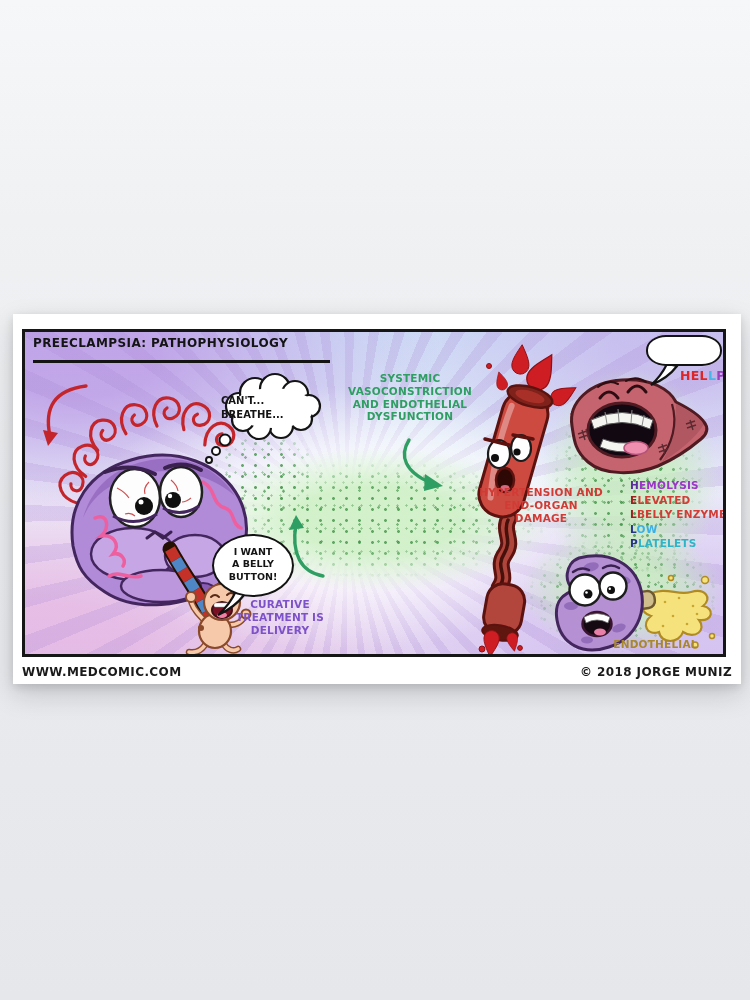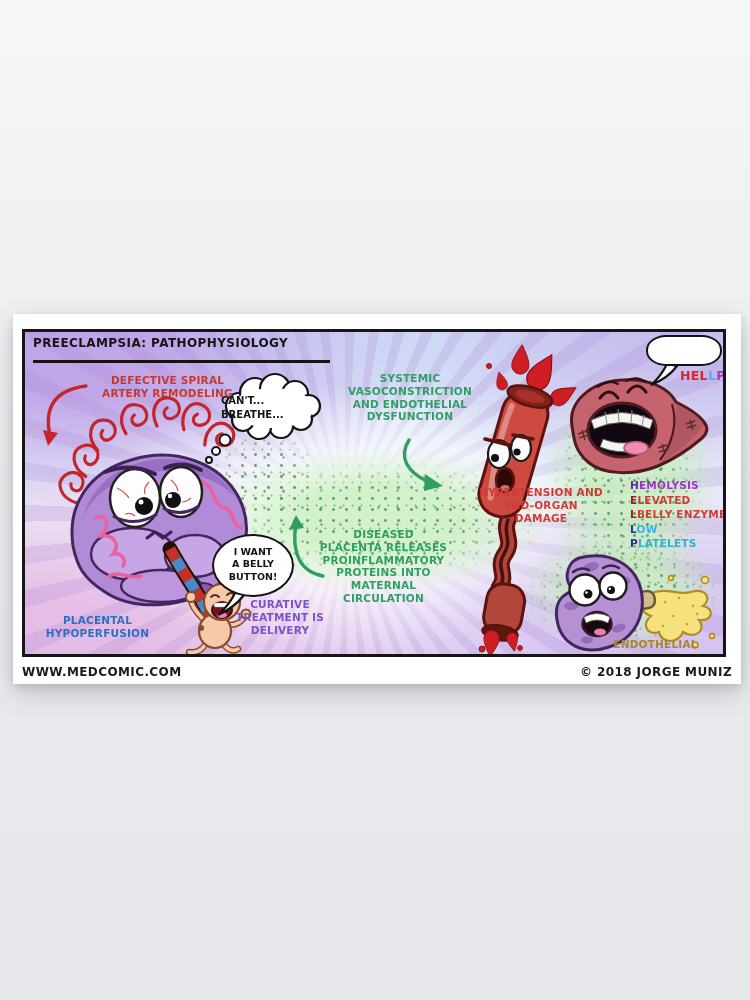--- a/index.html
+++ b/index.html
@@ -67,39 +67,30 @@
       <div class="glow" style="left:515px;top:35px;width:180px;height:225px;"></div>
       <div class="glow" style="left:495px;top:195px;width:205px;height:125px;"></div>
       <div class="speck" style="left:185px;top:128px;width:340px;height:118px;z-index:2;"></div>
       <div class="speck" style="left:525px;top:55px;width:155px;height:195px;z-index:2;"></div>
       <div class="speck" style="left:500px;top:205px;width:195px;height:115px;z-index:2;"></div>
       <div class="speck" style="left:185px;top:95px;width:110px;height:95px;z-index:2;"></div>
 
       <div class="title">PREECLAMPSIA: PATHOPHYSIOLOGY</div>
       <div class="title-rule"></div>
 
-      <div class="lbl" style="left: 55px; top: 42px; width: 175px; font-size: 10.5px; color: rgb(194, 58, 48);">DEFECTIVE SPIRAL
-ARTERY REMODELING</div>
       <div class="lbl" style="left: 315px; top: 40px; width: 140px; font-size: 10.5px; color: rgb(47, 158, 99);">SYSTEMIC
 VASOCONSTRICTION
 AND ENDOTHELIAL
 DYSFUNCTION</div>
       <div class="lbl" style="left: 452px; top: 154px; width: 128px; font-size: 10.5px; color: rgb(210, 59, 53);">HYPERTENSION AND
 END-ORGAN
 DAMAGE</div>
-      <div class="lbl" style="left: 281px; top: 196px; width: 155px; font-size: 10.5px; color: rgb(47, 158, 99);">DISEASED
-PLACENTA RELEASES
-PROINFLAMMATORY
-PROTEINS INTO MATERNAL
-CIRCULATION</div>
       <div class="lbl" style="left: 205px; top: 266px; width: 100px; font-size: 10.5px; color: rgb(125, 82, 201);">CURATIVE
 TREATMENT IS
 DELIVERY</div>
-      <div class="lbl" style="left: 0px; top: 282px; width: 145px; font-size: 10.5px; color: rgb(47, 111, 193);">PLACENTAL
-HYPOPERFUSION</div>
       <div class="lbl" style="left: 583px; top: 306px; width: 95px; font-size: 10.5px; color: rgb(168, 135, 44);">ENDOTHELIAL</div>
 
       <div class="hellp-list">
         <div class="hellp-line"><span style="color: rgb(91, 45, 158);">H</span><span style="color: rgb(154, 53, 200);">EMOLYSIS</span></div>
         <div class="hellp-line"><span style="color: rgb(158, 32, 32);">E</span><span style="color: rgb(210, 60, 54);">LEVATED</span></div>
         <div class="hellp-line"><span style="color: rgb(158, 32, 32);">L</span><span style="color: rgb(210, 60, 54);">BELLY ENZYMES</span></div>
         <div class="hellp-line"><span style="color: rgb(39, 52, 139);">L</span><span style="color: rgb(59, 176, 232);">OW</span></div>
         <div class="hellp-line"><span style="color: rgb(39, 52, 139);">P</span><span style="color: rgb(47, 179, 198);">LATELETS</span></div>
       </div>
 

